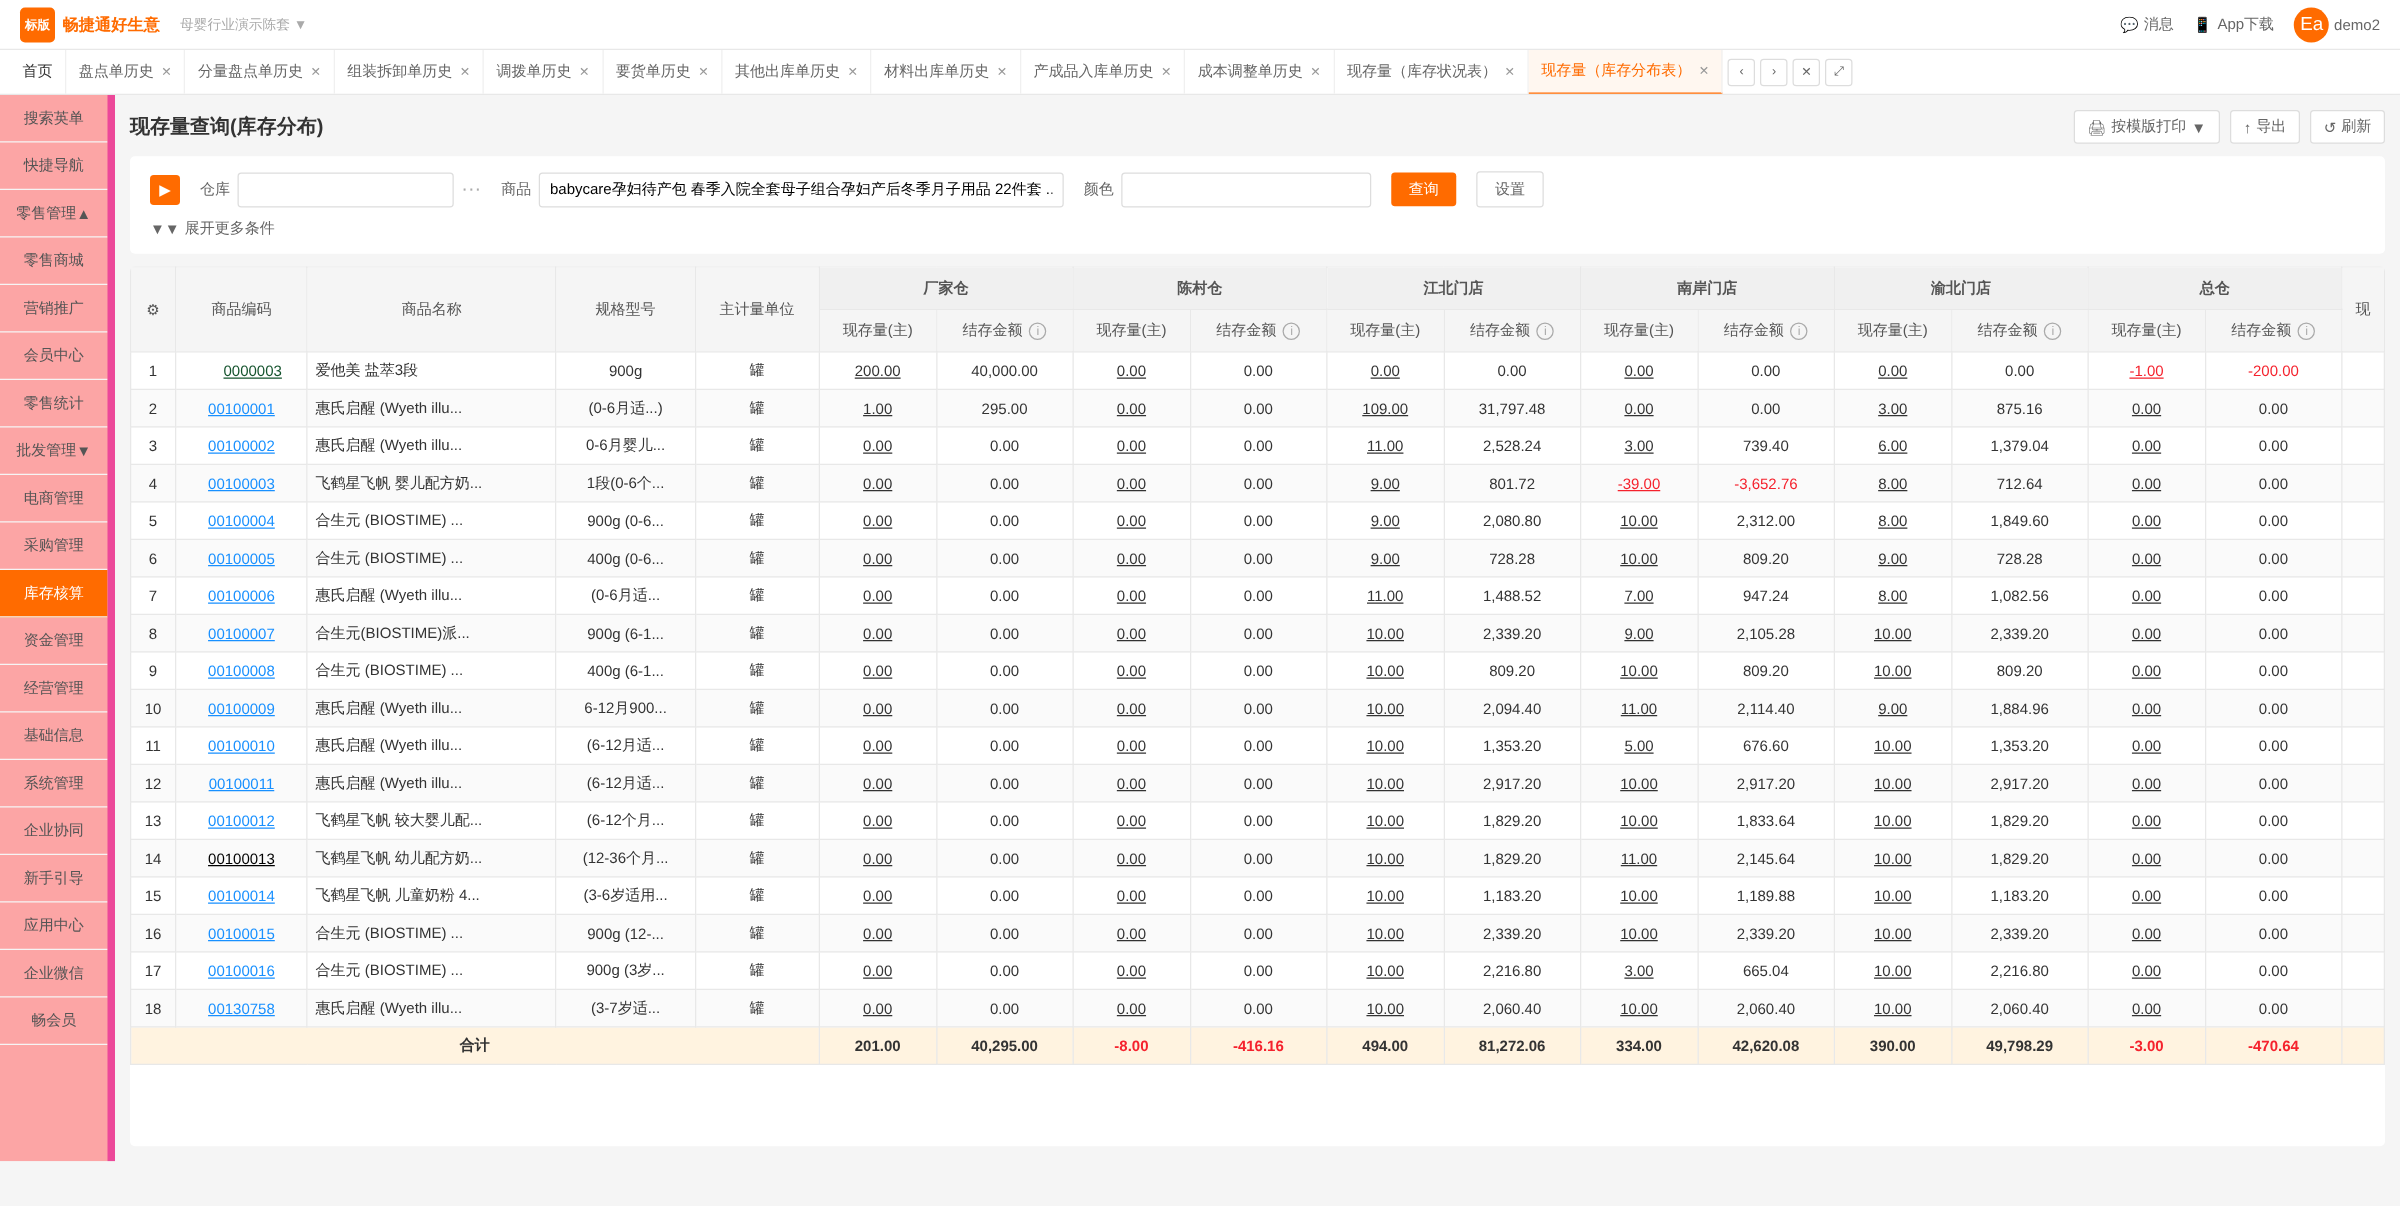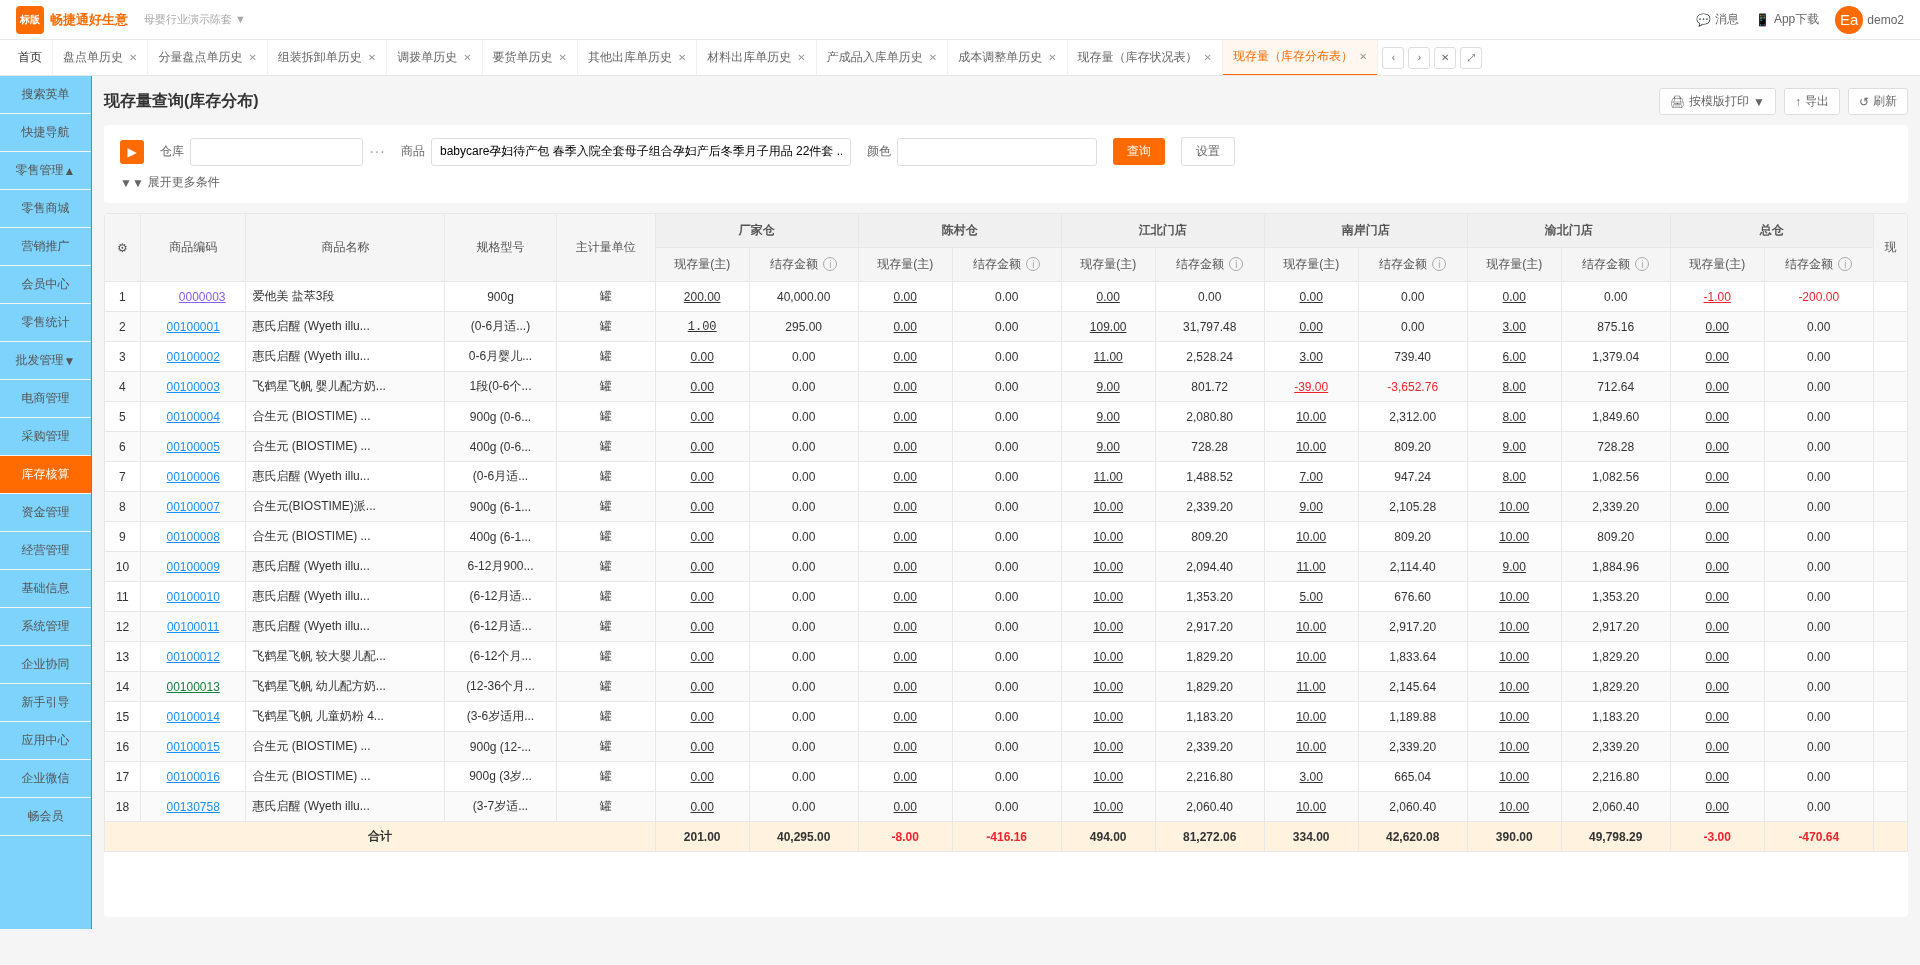--- a/index.html
+++ b/index.html
@@ -20,21 +20,21 @@
     .tab:first-child { color: #333; }
     .tab.active { color: #ff6b00; border-bottom: 2px solid #ff6b00; background: #fff7f0; }
     .tab-close { font-size: 10px; color: #999; margin-left: 2px; }
     .tab-nav { display: flex; align-items: center; gap: 4px; margin-left: 4px; }
     .tab-nav-btn { width: 22px; height: 22px; border: 1px solid #ddd; border-radius: 3px; display: flex; align-items: center; justify-content: center; cursor: pointer; color: #666; font-size: 10px; }
 
     
     .main-layout { display: flex; height: calc(965px - 40px - 36px - 36px); }
 
     
-    .sidebar { width: 92px; background: #7dd3fc; border-right: 1px solid #ec4899; display: flex; flex-direction: column; overflow-y: auto; }
+    .sidebar { width: 92px; background: #fca5a5; border-right: 6px solid #ec4899; display: flex; flex-direction: column; overflow-y: auto; }
     .sidebar-item { padding: 10px 8px; text-align: center; font-size: 12px; color: #555; cursor: pointer; border-bottom: 1px solid #f5f5f5; }
     .sidebar-item.active { background: #ff6b00; color: #fff; }
     .sidebar-item.has-arrow { display: flex; align-items: center; justify-content: center; padding: 10px 12px; }
 
     
     .content { flex: 1; overflow: hidden; display: flex; flex-direction: column; background: #f5f5f5; padding: 12px; }
 
     
     .page-header { display: flex; align-items: center; justify-content: space-between; margin-bottom: 10px; }
     .page-title { font-size: 16px; font-weight: bold; color: #333; }
@@ -295,21 +295,21 @@
             <th>现存量(主)</th>
             <th>结存金额 <span class="info-icon">i</span></th>
             <th>现存量(主)</th>
             <th>结存金额 <span class="info-icon">i</span></th>
           </tr>
         </thead>
         <tbody id="table-body">
 
         <tr>
     <td>1</td>
-    <td><span class="underline" style="color:#8b5cf6;cursor:pointer;padding-left:18px;">0000003</span></td>
+    <td><span class="underline" style="color:#14532d;cursor:pointer;padding-left:18px;">0000003</span></td>
     <td style="text-align:left;max-width:160px;overflow:hidden;text-overflow:ellipsis;">爱他美 盐萃3段</td>
     <td>900g</td>
     <td>罐</td>
     <td><span class="underline" style="cursor:pointer;">200.00</span></td>
     <td>40,000.00</td>
     <td><span class="underline" style="cursor:pointer;">0.00</span></td>
     <td>0.00</td>
     <td><span class="underline" style="cursor:pointer;">0.00</span></td>
     <td>0.00</td>
     <td><span class="underline" style="cursor:pointer;">0.00</span></td>
@@ -319,21 +319,21 @@
     <td style="color:#f5222d;"><span class="underline" style="cursor:pointer;">-1.00</span></td>
     <td style="color:#f5222d;">-200.00</td>
     <td></td>
   </tr>
             <tr>
     <td>2</td>
     <td><span class="underline" style="color:#1890ff;cursor:pointer;">00100001</span></td>
     <td style="text-align:left;max-width:160px;overflow:hidden;text-overflow:ellipsis;">惠氏启醒 (Wyeth illu...</td>
     <td>(0-6月适...)</td>
     <td>罐</td>
-    <td><span class="underline" style="cursor:pointer;font-family:Liberation Mono, monospace;">1.00</span></td>
+    <td><span class="underline" style="cursor:pointer;">1.00</span></td>
     <td>295.00</td>
     <td><span class="underline" style="cursor:pointer;">0.00</span></td>
     <td>0.00</td>
     <td><span class="underline" style="cursor:pointer;">109.00</span></td>
     <td>31,797.48</td>
     <td><span class="underline" style="cursor:pointer;">0.00</span></td>
     <td>0.00</td>
     <td><span class="underline" style="cursor:pointer;">3.00</span></td>
     <td>875.16</td>
     <td><span class="underline" style="cursor:pointer;">0.00</span></td>
@@ -555,21 +555,21 @@
     <td><span class="underline" style="cursor:pointer;">10.00</span></td>
     <td>1,833.64</td>
     <td><span class="underline" style="cursor:pointer;">10.00</span></td>
     <td>1,829.20</td>
     <td><span class="underline" style="cursor:pointer;">0.00</span></td>
     <td>0.00</td>
     <td></td>
   </tr>
             <tr>
     <td>14</td>
-    <td><span class="underline" style="color:#15803d;cursor:pointer;">00100013</span></td>
+    <td><span class="underline" style="color:#000000;cursor:pointer;">00100013</span></td>
     <td style="text-align:left;max-width:160px;overflow:hidden;text-overflow:ellipsis;">飞鹤星飞帆 幼儿配方奶...</td>
     <td>(12-36个月...</td>
     <td>罐</td>
     <td><span class="underline" style="cursor:pointer;">0.00</span></td>
     <td>0.00</td>
     <td><span class="underline" style="cursor:pointer;">0.00</span></td>
     <td>0.00</td>
     <td><span class="underline" style="cursor:pointer;">10.00</span></td>
     <td>1,829.20</td>
     <td><span class="underline" style="cursor:pointer;">11.00</span></td>

